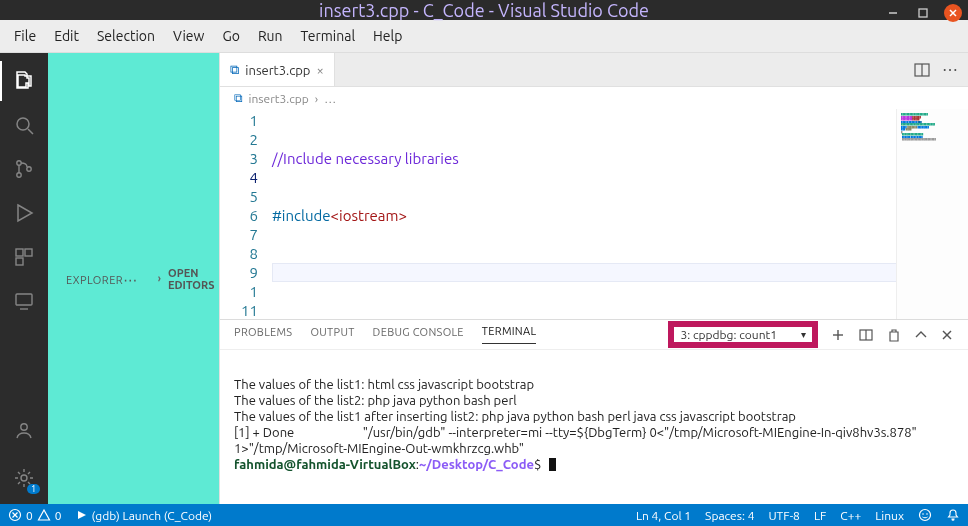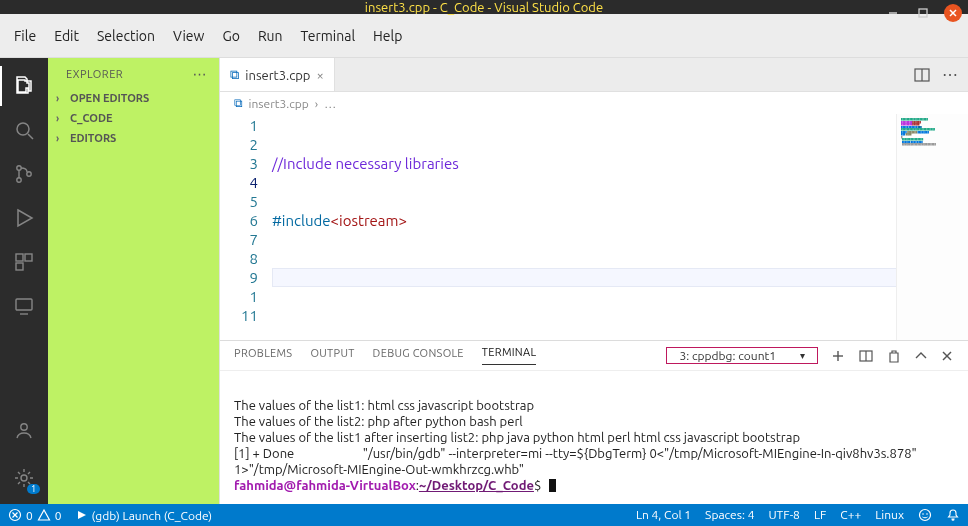--- a/index.html
+++ b/index.html
@@ -1,40 +1,40 @@
 <!DOCTYPE html>
 <html><head>
 <meta charset="utf-8">
 <style>
 * { margin: 0; padding: 0; box-sizing: border-box; font-family: "Ubuntu", "Segoe UI", sans-serif; }
 body { width: 968px; height: 526px; background: #fff; overflow: hidden; display: flex; flex-direction: column; }
 
 
-.titlebar { height: 14px; background: #2b2b2b; color: #fde047; display: flex; align-items: center; justify-content: center; position: relative; font-size: 13px; }
+.titlebar { height: 20px; background: #2b2b2b; color: #c4b5fd; display: flex; align-items: center; justify-content: center; position: relative; font-size: 18px; }
 .titlebar .winctl { position: absolute; right: 6px; top: 4px; display: flex; gap: 12px; }
 .titlebar .winctl span { width: 18px; height: 18px; display: flex; align-items: center; justify-content: center; color: #ccc; border-radius: 9px; font-size: 11px; }
 .titlebar .winctl .close { background: #e95420; color: #fff; }
 
 
-.menubar { height: 44px; background: #ededed; display: flex; align-items: center; padding: 0 6px; gap: 2px; font-size: 14px; color: #222; border-bottom: 1px solid #ddd; }
+.menubar { height: 33px; background: #ededed; display: flex; align-items: center; padding: 0 6px; gap: 2px; font-size: 14px; color: #222; border-bottom: 1px solid #ddd; }
 .menubar .item { padding: 3px 8px; border-radius: 3px; }
 
 
 .main { flex: 1; display: flex; min-height: 0; }
 
 
 .activitybar { width: 48px; background: #2c2c2c; display: flex; flex-direction: column; align-items: center; padding-top: 8px; gap: 4px; position: relative; }
 .activitybar .aitem { width: 48px; height: 40px; display: flex; align-items: center; justify-content: center; color: #858585; position: relative; }
 .activitybar .aitem.active { color: #fff; }
 .activitybar .aitem.active::before { content: ""; position: absolute; left: 0; top: 0; width: 2px; height: 100%; background: #fff; }
 .activitybar .bottom { margin-top: auto; margin-bottom: 8px; }
 .activitybar .badge { position: absolute; bottom: 4px; right: 8px; background: #007acc; color: #fff; font-size: 9px; border-radius: 8px; padding: 0 4px; }
 
 
-.sidepanel { width: 172px; background: #bef264; border-right: 1px solid #e0e0e0; display: flex; flex-direction: column; font-size: 11px; color: #555; }
+.sidepanel { width: 172px; background: #5eead4; border-right: 1px solid #e0e0e0; display: flex; flex-direction: row; font-size: 11px; color: #555; }
 .sidepanel .header { display: flex; align-items: center; justify-content: space-between; padding: 8px 12px 6px 18px; letter-spacing: 0.5px; }
 .sidepanel .section { padding: 4px 8px 4px 8px; display: flex; align-items: center; gap: 4px; font-weight: 600; font-size: 11px; }
 .sidepanel .chev { font-size: 10px; color: #666; width: 10px; }
 
 
 .editorcol { flex: 1; display: flex; flex-direction: column; min-width: 0; }
 .tabs { height: 34px; background: #ececec; display: flex; align-items: stretch; border-bottom: 1px solid #e0e0e0; }
 .tab { background: #fff; display: flex; align-items: center; padding: 0 10px; gap: 6px; font-size: 13px; color: #333; border-right: 1px solid #e0e0e0; }
 .tab .ficon { color: #0066b8; font-size: 13px; }
 .tab .closex { color: #888; font-size: 13px; }
@@ -51,35 +51,35 @@
 .codebody .cl { height: 19px; }
 .codebody .cl.curr { background: #f5f7ff; box-shadow: inset 0 0 0 1px #e5e9f5; }
 .c-comment { color: #6d28d9; }
 .c-macro { color: #0369a1; }
 .c-inc { color: #a31515; }
 .c-plain { color: #111; }
 .minimap { position: absolute; right: 0; top: 0; width: 72px; height: 100%; background: #fdfdfd; border-left: 1px solid #eee; font-size: 2px; line-height: 2.5px; color: #999; padding: 4px 4px; overflow: hidden; }
 .minimap div { white-space: pre; }
 
 
-.panel { height: 164px; border-top: 1px solid #dcdcdc; background: #fff; display: flex; flex-direction: column; }
+.panel { height: 185px; border-top: 1px solid #dcdcdc; background: #fff; display: flex; flex-direction: column; }
 .panel .phead { height: 30px; display: flex; align-items: center; padding: 0 14px; gap: 18px; font-size: 11px; color: #666; border-bottom: 1px solid #eee; }
 .panel .phead .ptab { letter-spacing: 0.3px; padding-bottom: 6px; }
 .panel .phead .ptab.active { color: #111; border-bottom: 1px solid #333; }
 .panel .phead .pright { margin-left: auto; display: flex; align-items: center; gap: 12px; color: #555; }
-.panel .termselect { display: flex; align-items: center; border: 1px solid #be185d; font-size: 12px; padding: 1px 12px; gap: 24px; color: #333; }
+.panel .termselect { display: flex; align-items: center; border: 6px solid #be185d; font-size: 12px; padding: 1px 6px; gap: 24px; color: #333; }
 .panel .term { flex: 1; font-family: "Ubuntu Mono", "Consolas", monospace; font-size: 13px; line-height: 16px; padding: 10px 14px 4px 14px; color: #222; white-space: pre-wrap; overflow: hidden; }
-.term .user { color: #a21caf; font-weight: bold; }
-.term .path { color: #701a75; font-weight: bold; text-decoration: underline; }
+.term .user { color: #14532d; font-weight: bold; }
+.term .path { color: #8b5cf6; font-weight: bold; }
 .term .cursor { display: inline-block; width: 7px; height: 13px; background: #111; vertical-align: text-bottom; }
 
 
 .statusbar { height: 22px; background: #007acc; color: #fff; display: flex; align-items: center; font-size: 12px; padding: 0 8px; gap: 12px; }
 .statusbar .sgroup { display: flex; align-items: center; gap: 4px; }
-.statusbar .right { margin-left: auto; display: flex; gap: 14px; }
+.statusbar .right { margin-left: auto; display: flex; gap: 14px; align-items: center; }
 svg { display: block; }
 </style>
 </head>
 <body>
 
 <div class="titlebar">
   <span>insert3.cpp - C_Code - Visual Studio Code</span>
   <div class="winctl">
     <span>
       <svg width="10" height="10">
@@ -290,22 +290,22 @@
           <span>
             <svg width="14" height="14">
                 <line x1="3" y1="3" x2="11" y2="11" stroke="#555" stroke-width="1.4"></line>
                 <line x1="11" y1="3" x2="3" y2="11" stroke="#555" stroke-width="1.4"></line>
               </svg>
           </span>
         </div>
       </div>
       <div class="term"><span></span>
 <span>The values of the list1: html css javascript bootstrap</span>
-<span>The values of the list2: php after python bash perl</span>
-<span>The values of the list1 after inserting list2: php java python html perl html css javascript bootstrap</span>
+<span>The values of the list2: php java python bash perl</span>
+<span>The values of the list1 after inserting list2: php java python bash perl java css javascript bootstrap</span>
 <span>[1] + Done                       "/usr/bin/gdb" --interpreter=mi --tty=${DbgTerm} 0&lt;"/tmp/Microsoft-MIEngine-In-qiv8hv3s.878" 1&gt;"/tmp/Microsoft-MIEngine-Out-wmkhrzcg.whb"</span>
 <span class="user">fahmida@fahmida-VirtualBox</span><span class="c-plain">:</span><span class="path">~/Desktop/C_Code</span><span>$</span> <span class="cursor"></span></div>
     </div>
   </div>
 </div>
 
 <div class="statusbar">
   <div class="sgroup">
     <svg width="14" height="14" viewBox="0 0 14 14">
         <circle cx="7" cy="7" r="5.5" fill="none" stroke="#fff" stroke-width="1.2"></circle>

